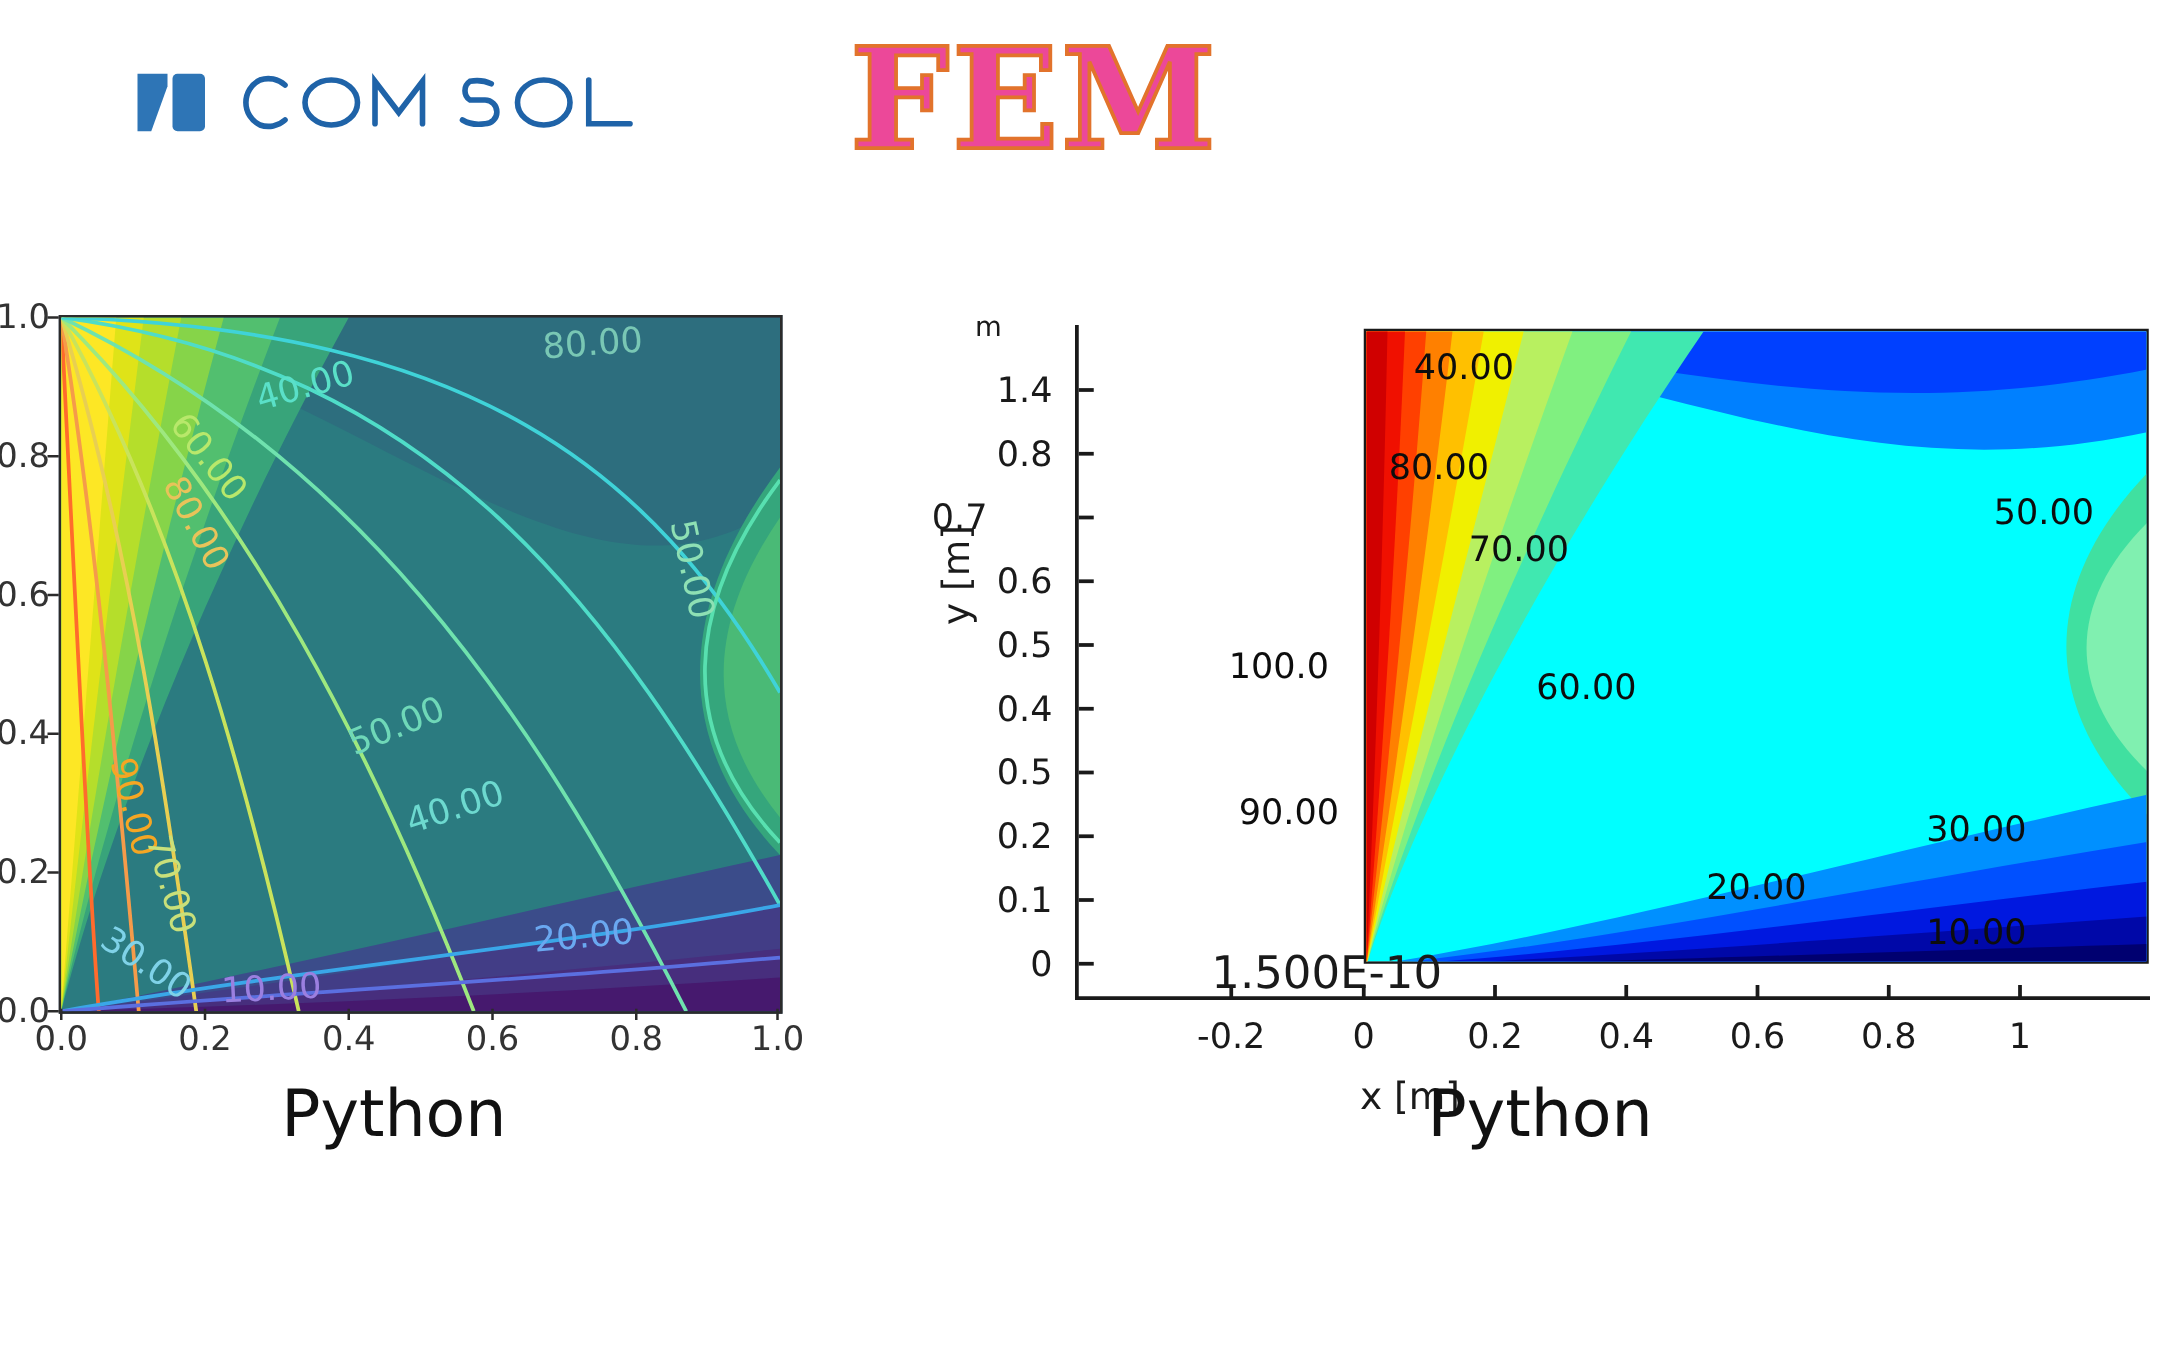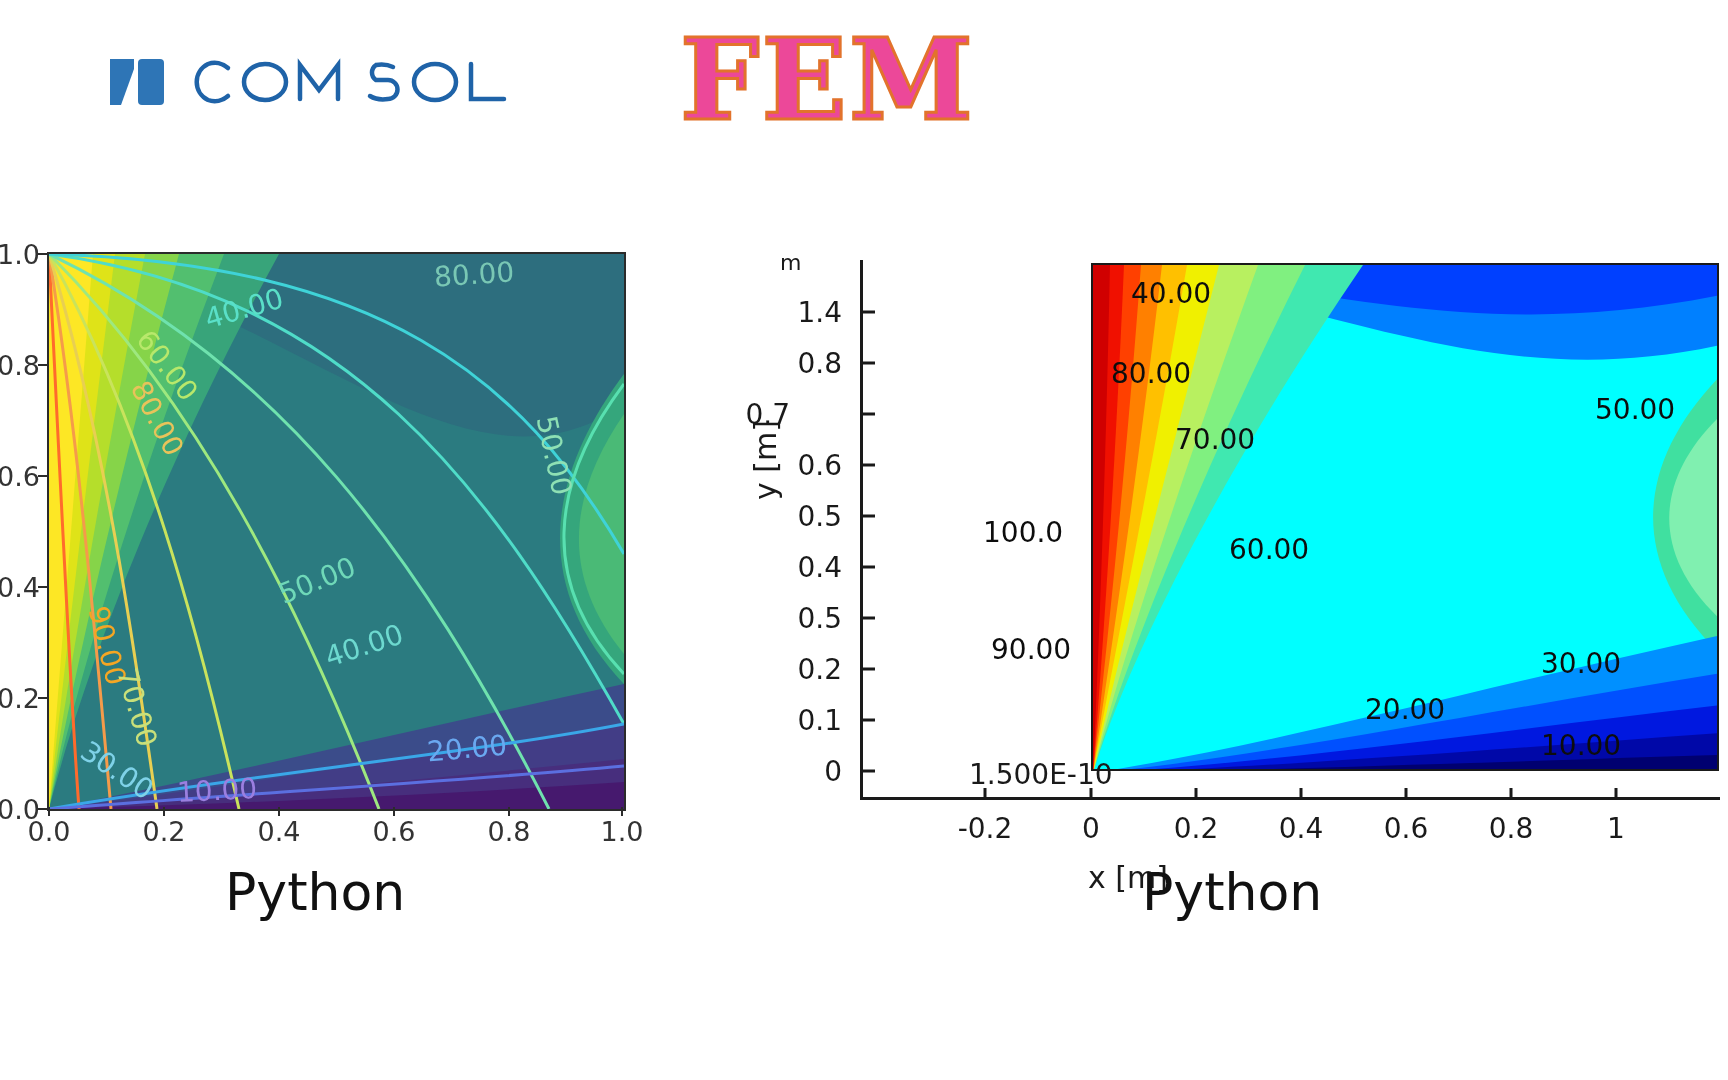--- a/index.html
+++ b/index.html
@@ -180,21 +180,21 @@
   }
   .cm-xlabel {
     position: absolute;
     left: 328px; top: 660px;
     font-size: 30px;
     color: #1a1a1a;
     white-space: nowrap;
   }
   .cm-zero-label {
     position: absolute;
-    font-size: 28px;
+    font-size: 36px;
     color: #1a1a1a;
     white-space: nowrap;
   }
   .clabel {
     position: absolute;
     font-size: 28px;
     color: #0d0d0d;
     white-space: nowrap;
     font-family: "DejaVu Sans", "Liberation Sans", sans-serif;
   }

